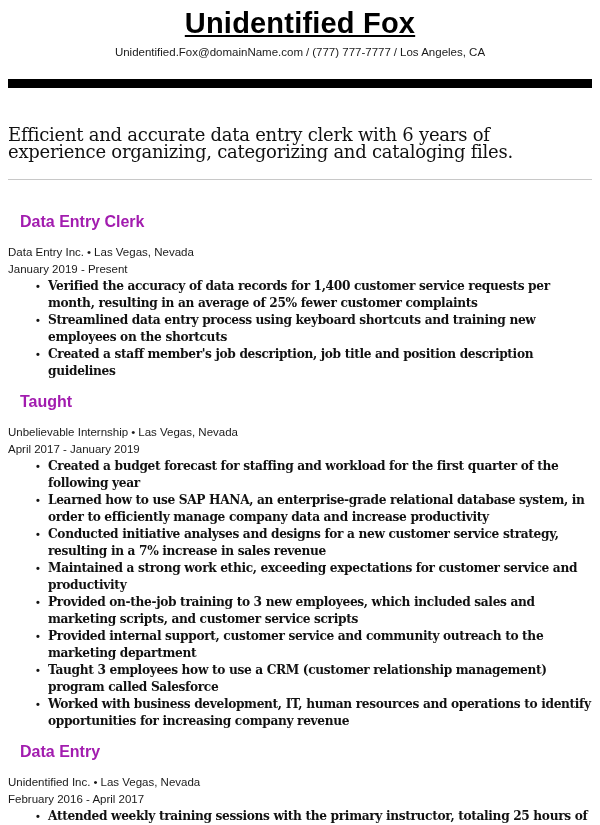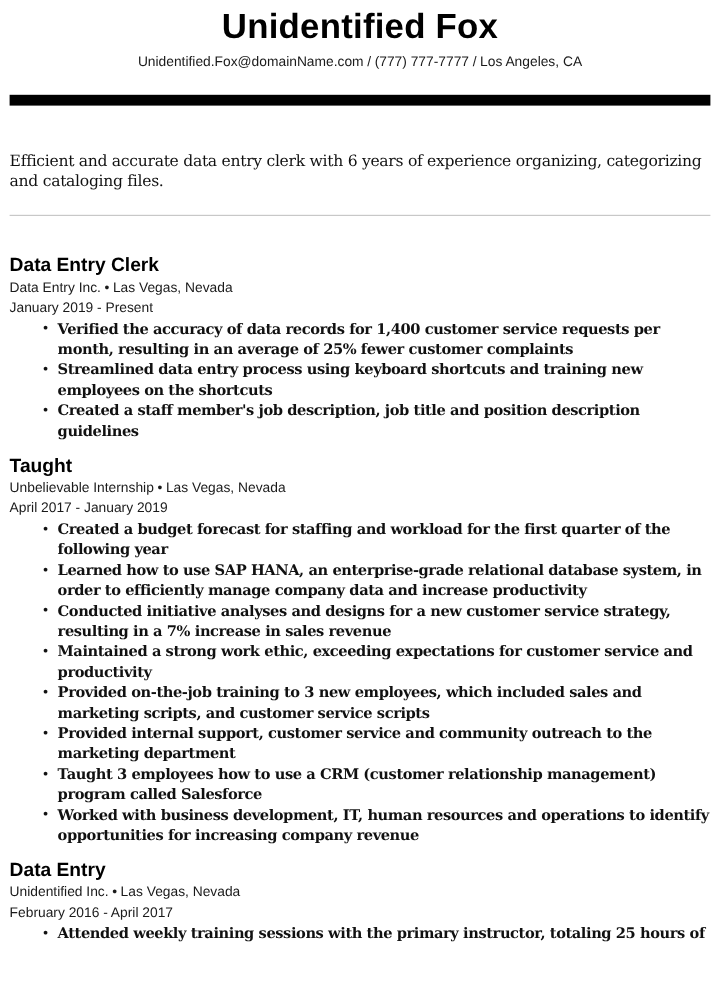--- a/index.html
+++ b/index.html
@@ -20,61 +20,62 @@
     .name {
       font-family: "Liberation Sans", sans-serif;
       font-weight: bold;
       font-size: 29px;
       text-align: center;
       margin: 0;
       padding-top: 5px;
       line-height: 36px;
       letter-spacing: 0.2px;
       color: #000;
+      text-decoration: underline;
     }
     .contact {
       font-family: "Liberation Sans", sans-serif;
       font-size: 11.5px;
       text-align: center;
       margin-top: 4px;
       line-height: 14px;
       color: #1a1a1a;
     }
     .contact .sep {
       padding: 0 3px;
     }
     .header-bar {
       height: 9px;
       background: #000;
       margin-top: 20px;
     }
     .summary {
       font-family: "DejaVu Serif", serif;
-      font-size: 13px;
+      font-size: 18px;
       line-height: 17px;
       margin-top: 38px;
       color: #111;
       letter-spacing: -0.25px;
     }
     .divider {
       height: 1px;
       background: #c8c8c8;
       margin-top: 19px;
       border: none;
     }
     .job {
       margin-top: 0;
     }
     .job-title {
       font-family: "Liberation Sans", sans-serif;
       font-weight: bold;
       font-size: 16px;
       line-height: 20px;
-      margin: 0;
-      color: #000000;
+      margin: 12px;
+      color: #a21caf;
     }
     .job-meta {
       font-family: "Liberation Sans", sans-serif;
       font-size: 11.5px;
       line-height: 17px;
       color: #1a1a1a;
     }
     .job-meta .dot {
       padding: 0 3px;
     }

